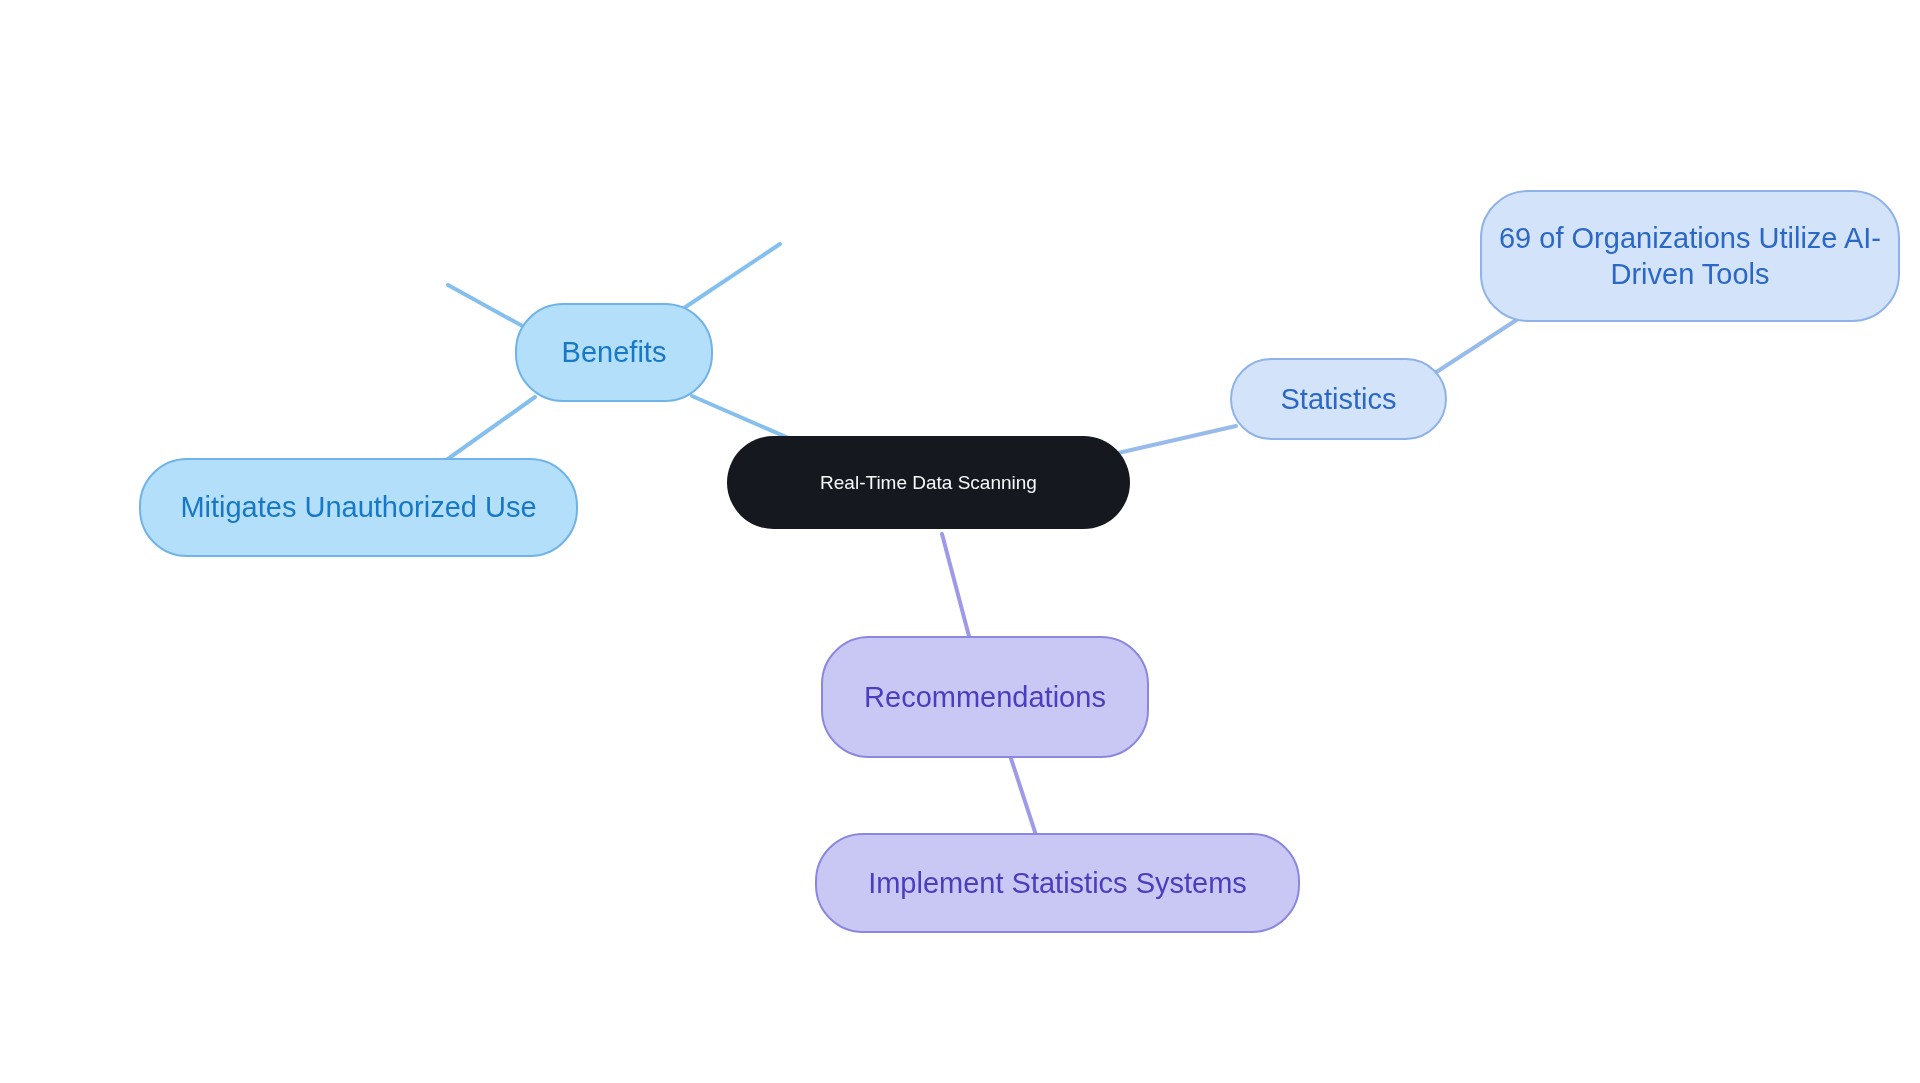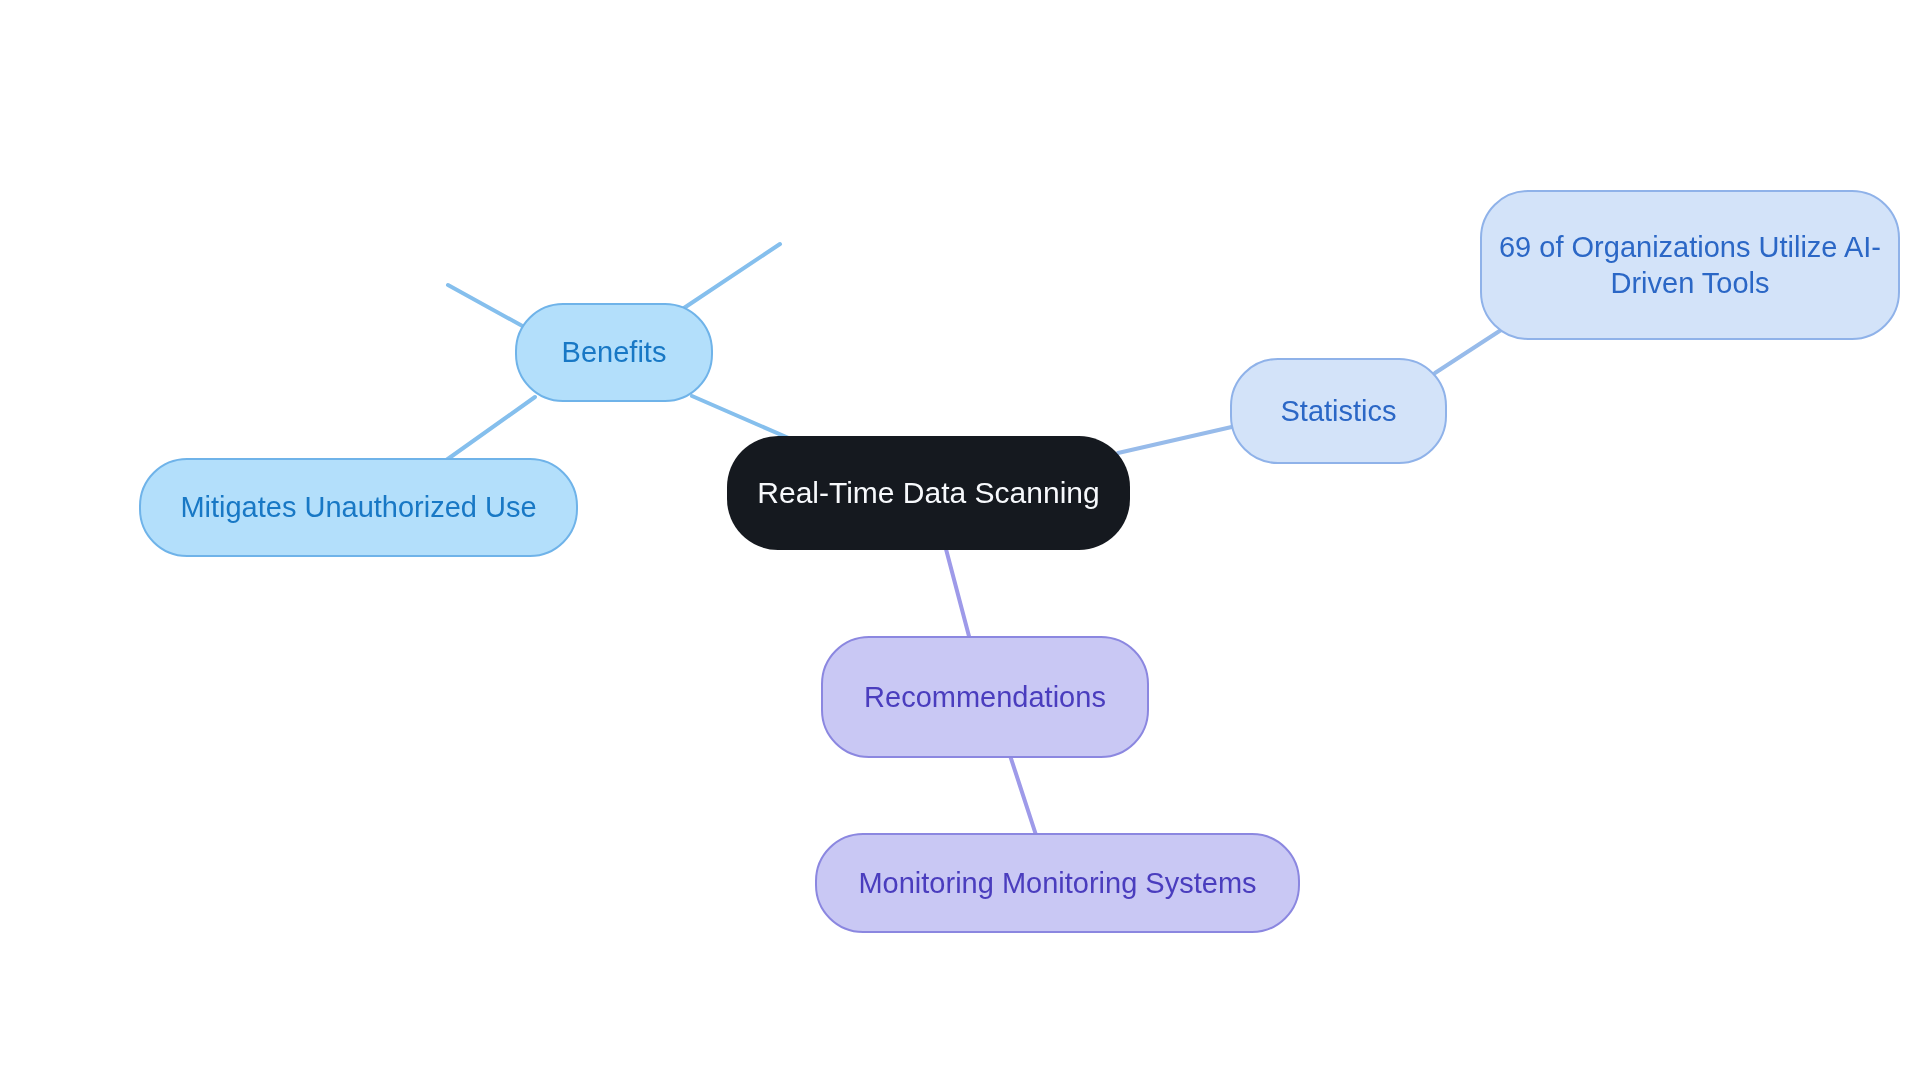--- a/index.html
+++ b/index.html
@@ -27,26 +27,26 @@
   .node {
     position: absolute; z-index: 2;
     display: flex; align-items: center; justify-content: center;
     text-align: center;
     border-radius: 48px;
     font-size: 29px;
     line-height: 1.25;
     cursor: pointer;
   }
   .node.central {
-    left: 727px; top: 436px; width: 403px; height: 114px;
+    left: 727px; top: 436px; width: 403px; height: 93px;
     background: var(--central-fill);
     color: var(--central-text);
     border: none;
     border-radius: 51px;
-    font-size: 30px;
+    font-size: 19px;
   }
   .node.branch-benefits {
     background: var(--benefits-fill);
     border: 2px solid var(--benefits-border);
     color: var(--benefits-text);
   }
   .node.branch-statistics {
     background: var(--statistics-fill);
     border: 2px solid var(--statistics-border);
     color: var(--statistics-text);
@@ -54,22 +54,22 @@
   .node.branch-recommendations {
     background: var(--recommendations-fill);
     border: 2px solid var(--recommendations-border);
     color: var(--recommendations-text);
   }
 
   #node-benefits        { left: 515px;  top: 303px; width: 198px; height: 99px; }
   #node-takedown        { left: 22px;   top: 189px; width: 476px; height: 97px; }
   #node-false-positives { left: 627px;  top: 145px; width: 463px; height: 98px; }
   #node-mitigates       { left: 139px;  top: 458px; width: 439px; height: 99px; }
-  #node-statistics      { left: 1230px; top: 358px; width: 217px; height: 106px; }
-  #node-organizations   { left: 1480px; top: 190px; width: 420px; height: 150px; padding: 0 12px; }
+  #node-statistics      { left: 1230px; top: 358px; width: 217px; height: 82px; }
+  #node-organizations   { left: 1480px; top: 190px; width: 420px; height: 132px; padding: 0 12px; }
   #node-recommendations { left: 821px;  top: 636px; width: 328px; height: 122px; }
   #node-implement       { left: 815px;  top: 833px; width: 485px; height: 100px; }
 </style>
 </head>
 <body>
 
 <div class="canvas">
 
   <svg class="edges" viewBox="0 0 1920 1083" xmlns="http://www.w3.org/2000/svg">
     <line class="edge-benefits" x1="448" y1="285" x2="526" y2="328"></line>
@@ -89,15 +89,15 @@
 
 
   <div class="node branch-benefits" id="node-mitigates">Mitigates Unauthorized Use</div>
 
   <div class="node branch-statistics" id="node-statistics">Statistics</div>
 
   <div class="node branch-statistics" id="node-organizations">69 of Organizations Utilize AI-Driven Tools</div>
 
   <div class="node branch-recommendations" id="node-recommendations">Recommendations</div>
 
-  <div class="node branch-recommendations" id="node-implement">Monitoring Monitoring Systems</div>
+  <div class="node branch-recommendations" id="node-implement">Implement Statistics Systems</div>
 
 </div>
 
 </body></html>

